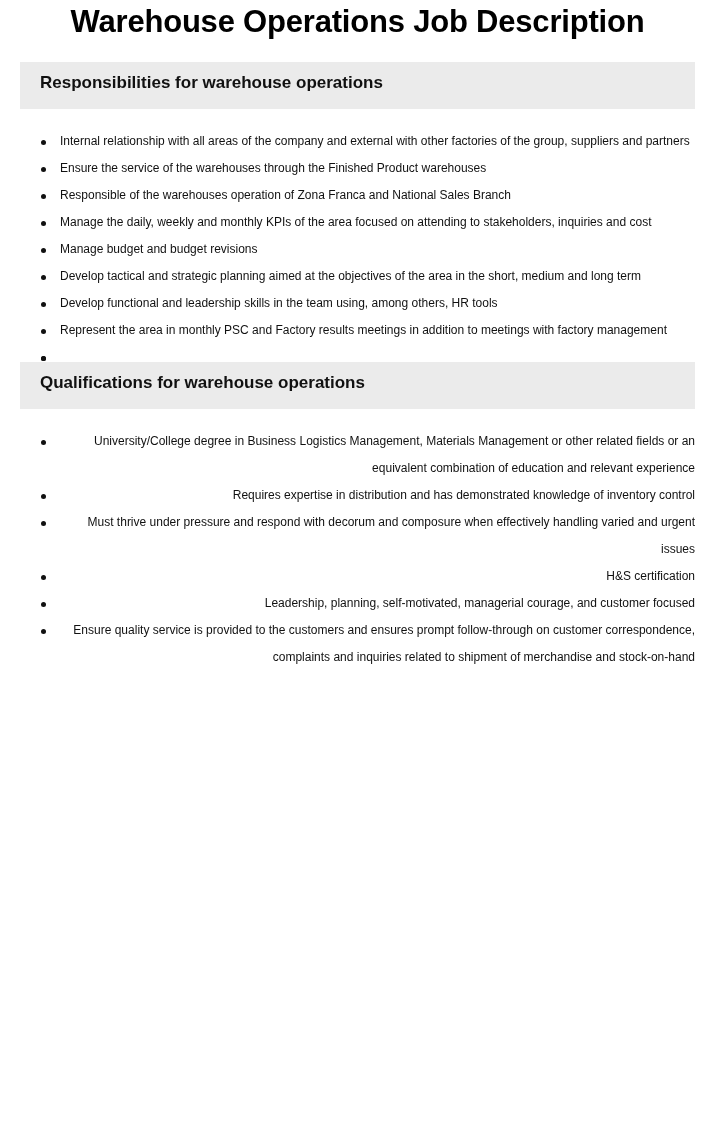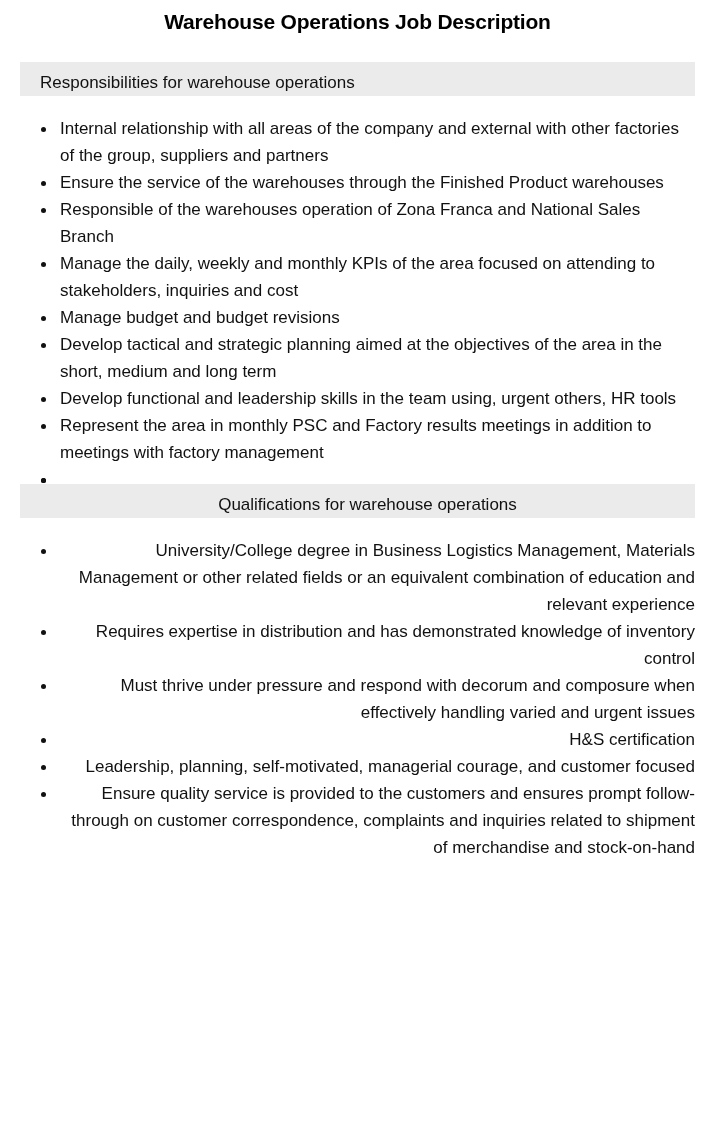--- a/index.html
+++ b/index.html
@@ -9,54 +9,54 @@
     overflow: hidden;
     font-family: "Liberation Sans", sans-serif;
     color: #111111;
   }
   .page { padding: 0 25px 0 20px; }
   h1 {
     margin: 0;
     padding-top: 2px;
     height: 44px;
     text-align: center;
-    font-size: 21px;
+    font-size: 31px;
     font-weight: bold;
     line-height: 40px;
     color: #000;
     letter-spacing: -0.2px;
   }
   .intro {
     margin: 17px 0 0 0;
     font-size: 17px;
     line-height: 27px;
     color: #111;
   }
   .section-header {
     background: #ebebeb;
-    height: 34px;
+    height: 47px;
     line-height: 42px;
     padding-left: 20px;
     font-size: 17px;
-    font-weight: normal;
+    font-weight: bold;
     color: #111;
   }
   #resp-header { margin-top: 16px; }
-  #qual-header { margin-top: 18px; text-align: center; }
+  #qual-header { margin-top: 18px; }
   ul {
     list-style: none;
     margin: 0;
     padding: 0;
   }
   ul.resp { margin-top: 19px; }
   ul.qual { margin-top: 19px; text-align: right; }
   li {
     position: relative;
     padding-left: 40px;
-    font-size: 17px;
+    font-size: 12px;
     line-height: 27px;
     color: #111;
   }
   li .bullet {
     position: absolute;
     left: 21px;
     top: 12px;
     width: 5px;
     height: 5px;
     border-radius: 50%;
@@ -70,21 +70,21 @@
   <h1>Warehouse Operations Job Description</h1>
 
   <div class="section-header" id="resp-header">Responsibilities for warehouse operations</div>
   <ul class="resp">
     <li><span class="bullet"></span><span>Internal relationship with all areas of the company and external with other factories of the group, suppliers and partners</span></li>
     <li><span class="bullet"></span><span>Ensure the service of the warehouses through the Finished Product warehouses</span></li>
     <li><span class="bullet"></span><span>Responsible of the warehouses operation of Zona Franca and National Sales Branch</span></li>
     <li><span class="bullet"></span><span>Manage the daily, weekly and monthly KPIs of the area focused on attending to stakeholders, inquiries and cost</span></li>
     <li><span class="bullet"></span><span>Manage budget and budget revisions</span></li>
     <li><span class="bullet"></span><span>Develop tactical and strategic planning aimed at the objectives of the area in the short, medium and long term</span></li>
-    <li><span class="bullet"></span><span>Develop functional and leadership skills in the team using, urgent others, HR tools</span></li>
+    <li><span class="bullet"></span><span>Develop functional and leadership skills in the team using, among others, HR tools</span></li>
     <li><span class="bullet"></span><span>Represent the area in monthly PSC and Factory results meetings in addition to meetings with factory management</span></li>
     <li><span class="bullet"></span></li>
     <li><span class="bullet"></span></li>
   </ul>
 
   <div class="section-header" id="qual-header">Qualifications for warehouse operations</div>
   <ul class="qual">
     <li><span class="bullet"></span><span>University/College degree in Business Logistics Management, Materials Management or other related fields or an equivalent combination of education and relevant experience</span></li>
     <li><span class="bullet"></span><span>Requires expertise in distribution and has demonstrated knowledge of inventory control</span></li>
     <li><span class="bullet"></span><span>Must thrive under pressure and respond with decorum and composure when effectively handling varied and urgent issues</span></li>

